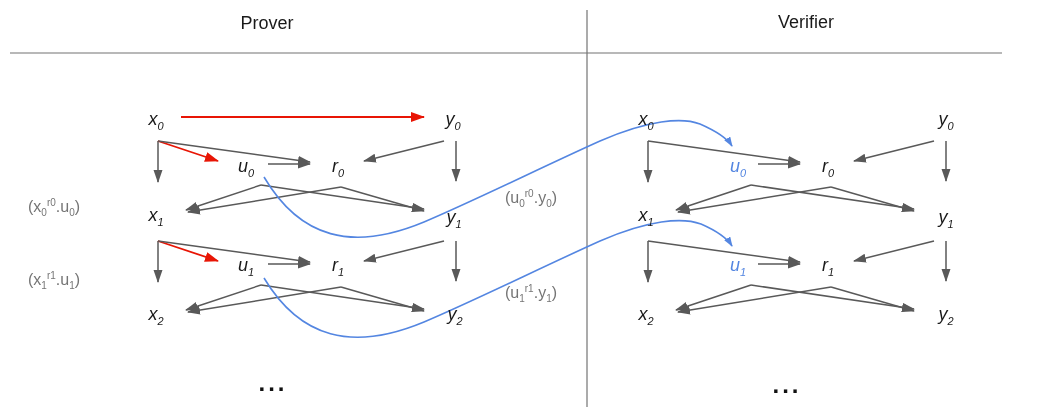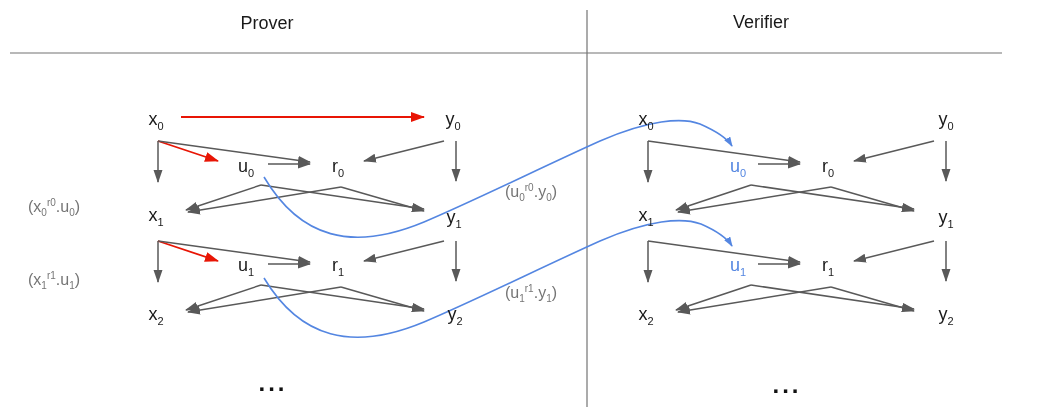--- a/index.html
+++ b/index.html
@@ -5,21 +5,21 @@
   html,body{margin:0;padding:0;background:#fff;}
   #stage{
     position:relative;width:1039px;height:413px;background:#ffffff;
     font-family:"Liberation Sans",sans-serif;color:var(--text_black,#1a1a1a);
     overflow:hidden;
     text-align:center;
   }
   #stage svg{position:absolute;left:0;top:0;}
   .lbl{position:absolute;transform:translate(-50%,-50%);white-space:nowrap;line-height:1;}
   .hdr{font-size:18px;color:var(--text_black,#1a1a1a);}
-  .node{font-size:18px;color:var(--text_black,#1f1f1f);}
+  .node{font-size:18px;color:var(--text_black,#1f1f1f);font-style:italic;}
   .node sub{font-size:11px;}
   .node.blue{color:var(--blue_accent,#5486e1);}
   .ann{font-size:16px;color:var(--gray_text,#757575);}
   .ann sub,.ann sup{font-size:10px;}
   .dots{font-size:24px;font-weight:bold;letter-spacing:3px;color:#111;}
 </style>
 </head>
 <body>
 
 <div id="stage">
@@ -89,21 +89,21 @@
       <line x1="831" y1="287" x2="914" y2="311" marker-end="url(#m-gray)"></line>
     </g>
 
     <g stroke="var(--blue_accent,#5486e1)" stroke-width="1.6" fill="none">
       <path d="M264,177 C300,238 352,252 424,222 C478,199 540,168 600,141 C648,120 682,117 700,124 C716,131 727,138 732,146" marker-end="url(#m-blue)"></path>
       <path d="M264,278 C300,338 352,352 424,322 C478,299 540,268 600,241 C648,220 682,217 701,224 C717,231 727,238 732,246" marker-end="url(#m-blue)"></path>
     </g>
   </svg>
 
   <div class="lbl hdr" style="left:267px;top:23px"><span>Prover</span></div>
-  <div class="lbl hdr" style="left:761px;top:22px"><span>Verifier</span></div>
+  <div class="lbl hdr" style="left:806px;top:22px"><span>Verifier</span></div>
 
   <div class="lbl node" style="left:156px;top:121px"><span>x</span><sub>0</sub></div>
   <div class="lbl node" style="left:453px;top:121px"><span>y</span><sub>0</sub></div>
   <div class="lbl node" style="left:246px;top:168px"><span>u</span><sub>0</sub></div>
   <div class="lbl node" style="left:338px;top:168px"><span>r</span><sub>0</sub></div>
   <div class="lbl node" style="left:156px;top:217px"><span>x</span><sub>1</sub></div>
   <div class="lbl node" style="left:454px;top:219px"><span>y</span><sub>1</sub></div>
   <div class="lbl node" style="left:246px;top:267px"><span>u</span><sub>1</sub></div>
   <div class="lbl node" style="left:338px;top:267px"><span>r</span><sub>1</sub></div>
   <div class="lbl node" style="left:156px;top:316px"><span>x</span><sub>2</sub></div>
@@ -117,16 +117,16 @@
   <div class="lbl node" style="left:646px;top:217px"><span>x</span><sub>1</sub></div>
   <div class="lbl node" style="left:946px;top:219px"><span>y</span><sub>1</sub></div>
   <div class="lbl node blue" style="left:738px;top:267px"><span>u</span><sub>1</sub></div>
   <div class="lbl node" style="left:828px;top:267px"><span>r</span><sub>1</sub></div>
   <div class="lbl node" style="left:646px;top:316px"><span>x</span><sub>2</sub></div>
   <div class="lbl node" style="left:946px;top:316px"><span>y</span><sub>2</sub></div>
   <div class="lbl dots" style="left:787px;top:385px"><span>...</span></div>
 
   <div class="lbl ann" style="left:54px;top:208px"><span>(x</span><sub>0</sub><sup>r0</sup><span>.u</span><sub>0</sub><span>)</span></div>
   <div class="lbl ann" style="left:54px;top:281px"><span>(x</span><sub>1</sub><sup>r1</sup><span>.u</span><sub>1</sub><span>)</span></div>
-  <div class="lbl ann" style="left:531px;top:193px"><span>(u</span><sub>0</sub><sup>r0</sup><span>.y</span><sub>0</sub><span>)</span></div>
+  <div class="lbl ann" style="left:531px;top:199px"><span>(u</span><sub>0</sub><sup>r0</sup><span>.y</span><sub>0</sub><span>)</span></div>
   <div class="lbl ann" style="left:531px;top:294px"><span>(u</span><sub>1</sub><sup>r1</sup><span>.y</span><sub>1</sub><span>)</span></div>
 
 </div>
 
 </body></html>

